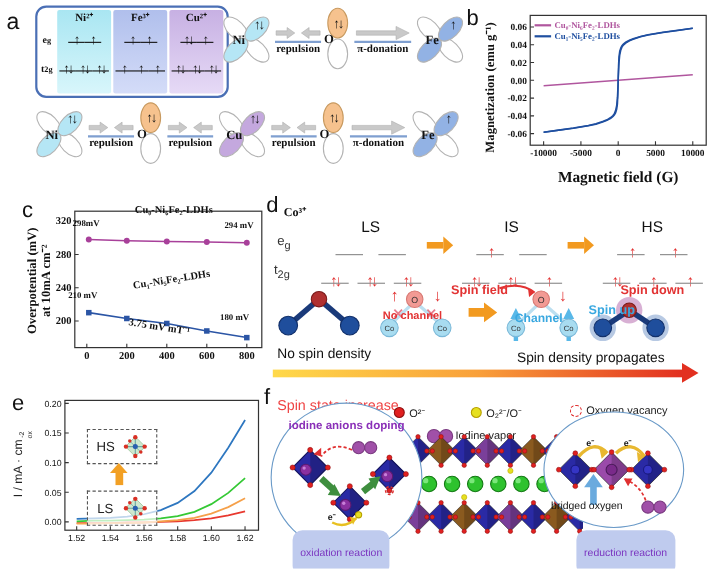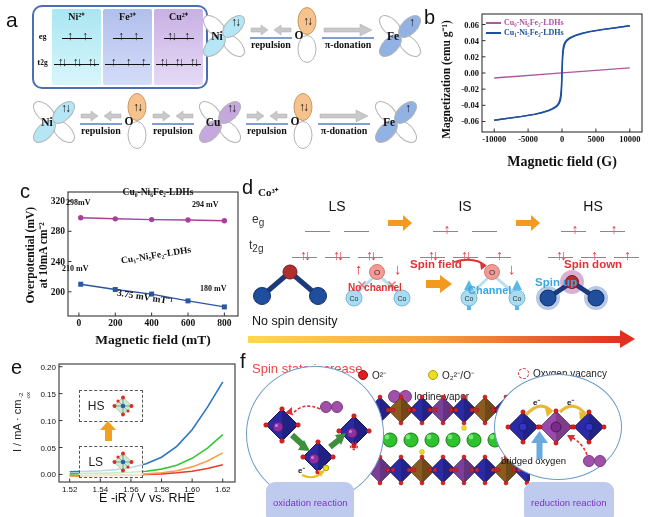--- a/index.html
+++ b/index.html
@@ -414,23 +414,22 @@
         <rect x="68.22727272727272" y="99.7439024390244" width="5" height="5" fill="#2b55a5"></rect>
         <rect x="102.77272727272728" y="105.03658536585365" width="5" height="5" fill="#2b55a5"></rect>
         <rect x="139.13636363636363" y="109.57317073170732" width="5" height="5" fill="#2b55a5"></rect>
         <rect x="175.5" y="116.3780487804878" width="5" height="5" fill="#2b55a5"></rect>
         <rect x="211.86363636363637" y="122.42682926829268" width="5" height="5" fill="#2b55a5"></rect>
       </svg>
     <div class="ylab-rot" style="width:150px;left:-46px;top:66px;font-size:11.5px;line-height:1.15;">
       <div>Overpotential (mV)</div>
       <div>at 10mA cm⁻²</div>
     </div>
-    <div class="xlab-serif" style="left:45px;top:156px;width:200px;">Magnetic field (mT)</div>
     <div class="cann" style="left:58px;top:22px;">298mV</div>
-    <div class="cann" style="left:184px;top:24px;">294 mV</div>
+    <div class="cann" style="left:196px;top:24px;">294 mV</div>
     <div class="cser" style="left:95px;top:11px;width:110px;">Cu₀-Ni₆Fe₂-LDHs</div>
     <div class="cser" style="left:88px;top:74px;width:120px;transform:rotate(-9deg);">Cu₁-Ni₅Fe₂-LDHs</div>
     <div class="cann" style="left:54px;top:88px;">210 mV</div>
     <div class="cann" style="left:192px;top:108px;">180 mV</div>
     <div class="cser" style="left:82px;top:114px;width:110px;transform:rotate(9deg);">3.75 mV mT⁻¹</div>
   </div>
 
   <div class="panel" id="panel-d" style="left:242px;top:172px;width:406px;height:192px;">
     <div class="plabel" style="left:0;top:4px;">d</div>
     <div class="dtext" style="left:16px;top:12px;font-family:'Liberation Serif',serif;font-weight:bold;font-size:11px;">Co³⁺</div>
@@ -551,20 +550,21 @@
         <circle cx="330" cy="24" r="6.5" fill="#b03030" stroke="#7a1a1a"></circle>
         <circle cx="306" cy="40" r="8" fill="#1f4e9c" stroke="#12306a"></circle>
         <circle cx="354" cy="40" r="8" fill="#1f4e9c" stroke="#12306a"></circle>
       </svg>
     <div class="dtext red" style="left:168px;top:86px;font-size:11.5px;">Spin field</div>
     <div class="dtext red" style="left:322px;top:86px;font-size:11.5px;">Spin down</div>
     <div class="dtext blue" style="left:293px;top:104px;font-size:11.5px;">Spin up</div>
     <div class="dtext red" style="left:106px;top:110px;font-size:10px;text-align:right;">No channel</div>
     <div class="dtext" style="left:226px;top:112px;font-size:11px;color:#3aa8e0;font-weight:bold;">Channel</div>
     <div class="dtext" style="left:10px;top:142px;font-size:12.5px;">No spin density</div>
+    <div class="dtext" style="left:228px;top:146px;font-size:12.5px;">Spin density propagates</div>
     <div class="gradarrow"></div>
     <div class="dtext" style="left:10px;top:172px;font-size:13px;color:#ef4444;font-weight:normal;margin-top:17px;">Spin state increase</div>
   </div>
 
   <div class="panel" id="panel-e" style="left:5px;top:350px;width:240px;height:167px;">
     <div class="plabel" style="left:6px;top:6px;">e</div>
     <svg id="chart-e" style="position:absolute;left:8px;top:8px;" width="228" height="152" viewBox="0 0 228 152">
         <rect x="46" y="6" width="176" height="118" fill="none" stroke="#333" stroke-width="1.1"></rect>
         <line x1="56.71304347826105" y1="124" x2="56.71304347826105" y2="120.5" stroke="#333"></line>
         <text class="tkA" x="56.71304347826105" y="134" text-anchor="middle">1.52</text>
@@ -592,21 +592,20 @@
         <polyline points="56.7,118.1 72.0,118.1 87.3,117.5 102.6,117.5 117.9,117.0 133.2,115.9 148.5,114.8 163.8,112.7 179.1,108.9 194.5,103.0 209.8,94.9" fill="none" stroke="#f5a04a" stroke-width="1.6"></polyline>
         <polyline points="56.7,115.9 72.0,115.4 87.3,115.4 102.6,114.8 117.9,114.3 133.2,113.2 148.5,111.1 163.8,107.3 179.1,100.3 194.5,90.1 209.8,76.6" fill="none" stroke="#35c935" stroke-width="1.6"></polyline>
         <polyline points="56.7,113.8 72.0,113.2 87.3,112.7 102.6,111.6 117.9,109.5 133.2,105.7 148.5,99.2 163.8,88.4 179.1,71.7 194.5,49.1 209.8,23.8" fill="none" stroke="#2e77c0" stroke-width="1.6"></polyline>
       </svg>
     <div class="ylab-e" style="width:140px;left:-54px;top:62px;">
       <span>I / mA · cm</span><span class="stack">
           <sup style="font-style:normal;">-2</sup>
           <sub>ox</sub>
         </span>
     </div>
-    <div class="xlab-sans" style="left:42px;top:141px;width:200px;">E -iR / V vs. RHE</div>
     <div class="ebox" style="left:74px;top:40px;">
       <span class="lb">HS</span>
       <svg class="octicon" width="22" height="22" viewBox="0 0 22 22">
           <polygon points="11,2 20,11 11,20 2,11" fill="#cfe8cf" stroke="#9fc89f" stroke-width="0.8"></polygon>
   <line x1="11" y1="2" x2="11" y2="20" stroke="#6aa8a0"></line>
           <line x1="2" y1="11" x2="20" y2="11" stroke="#6aa8a0"></line>
   <line x1="5" y1="5" x2="17" y2="17" stroke="#6aa8a0" stroke-width="0.7"></line>
   <circle cx="11" cy="2.5" r="2" fill="#d93025"></circle>
           <circle cx="11" cy="19.5" r="2" fill="#d93025"></circle>
   <circle cx="2.5" cy="11" r="2" fill="#d93025"></circle>
@@ -776,20 +775,21 @@
         <circle cx="197" cy="63" r="2" fill="#e02020" stroke="#901010" stroke-width="0.5"></circle>
         <circle cx="210" cy="76" r="2" fill="#e02020" stroke="#901010" stroke-width="0.5"></circle>
         <circle cx="197" cy="89" r="2" fill="#e02020" stroke="#901010" stroke-width="0.5"></circle>
         <circle cx="184" cy="76" r="2" fill="#e02020" stroke="#901010" stroke-width="0.5"></circle>
         <circle cx="50" cy="34" r="2.4" fill="#e6e020" stroke="#b8a000" stroke-width="0.5"></circle>
         <circle cx="134" cy="34" r="2.4" fill="#e6e020" stroke="#b8a000" stroke-width="0.5"></circle>
         <circle cx="92" cy="58" r="2.4" fill="#e6e020" stroke="#b8a000" stroke-width="0.5"></circle>
       </svg>
 
     <div class="fellipse" style="left:8px;top:18px;width:136px;height:134px;">
+      <div class="ftitle" style="top:14px;">iodine anions doping</div>
       <svg id="f-left-scene" width="124" height="88" style="position:absolute;left:5px;top:30px;" viewBox="0 0 124 88">
           <polygon points="30,12 46,28 30,44 14,28" fill="#2a2aa5" stroke="#151560"></polygon>
           <polygon points="30,12 46,28 30,44" fill="#000" opacity="0.2"></polygon>
           <circle cx="30" cy="12" r="2.3" fill="#e02020" stroke="#901010" stroke-width="0.5"></circle>
           <circle cx="46" cy="28" r="2.3" fill="#e02020" stroke="#901010" stroke-width="0.5"></circle>
           <circle cx="30" cy="44" r="2.3" fill="#e02020" stroke="#901010" stroke-width="0.5"></circle>
           <circle cx="14" cy="28" r="2.3" fill="#e02020" stroke="#901010" stroke-width="0.5"></circle>
           <circle cx="26" cy="30" r="5" fill="#8a30a0" stroke="#5a1a70"></circle>
           <circle cx="24.5" cy="28.5" r="1.5" fill="#c880d8"></circle>
           <polygon points="66,45 81,60 66,75 51,60" fill="#2a2aa5" stroke="#151560"></polygon>

